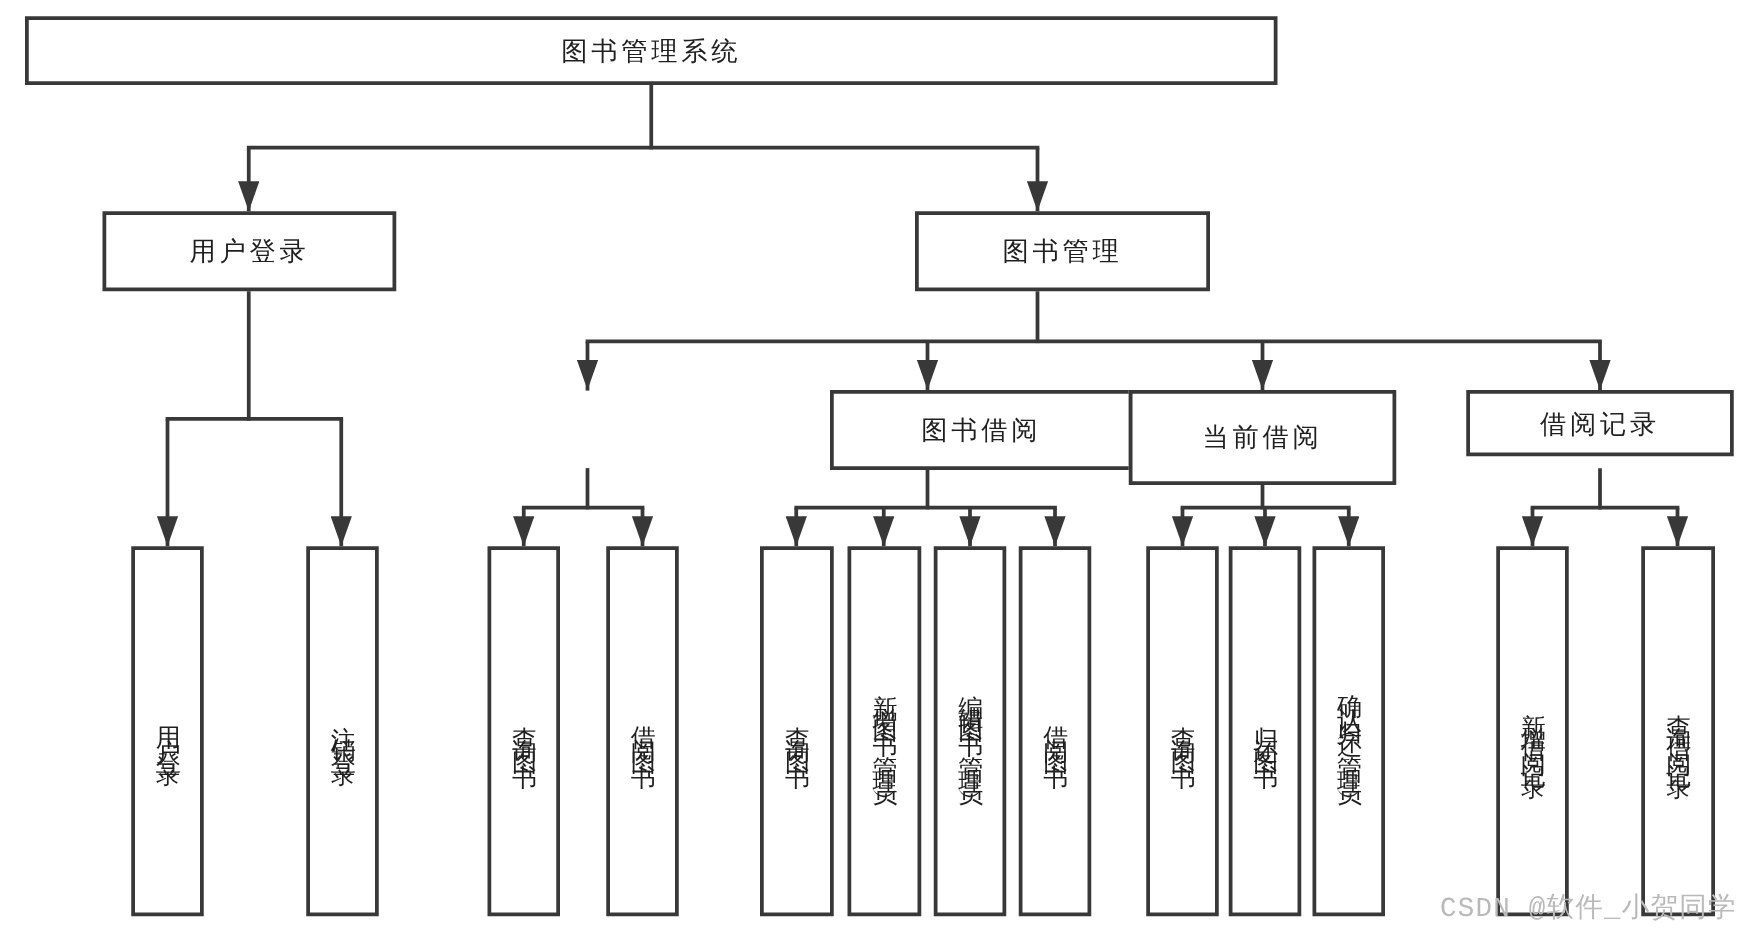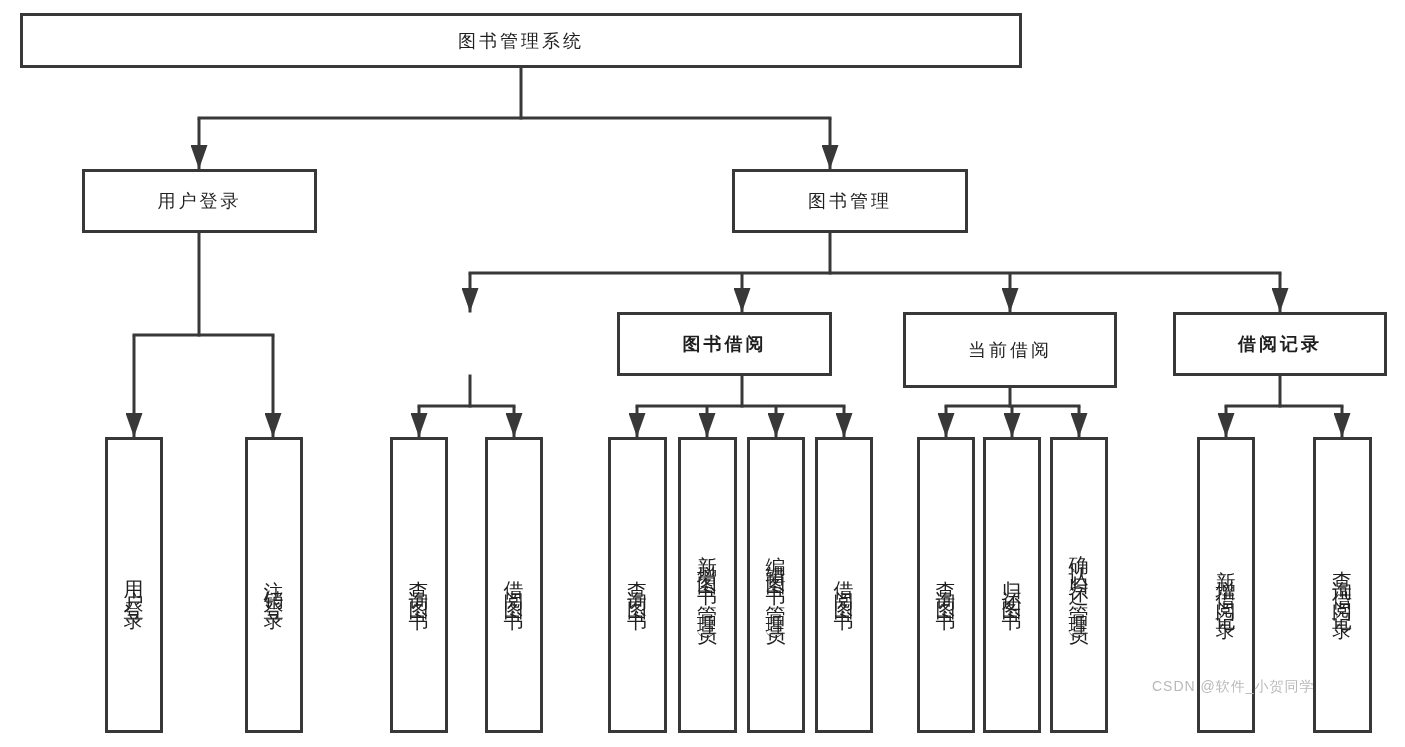--- a/index.html
+++ b/index.html
@@ -12,47 +12,48 @@
   }
   svg.connectors{position:absolute;left:0;top:0;width:1405px;height:747px;}
   .hbox,.vbox{
     position:absolute;
     background:#ffffff;
     border:3px solid #383838;
     box-sizing:border-box;
     display:flex;align-items:center;justify-content:center;
     color:#1f1f1f;
   }
-  .hbox{font-size:18px;letter-spacing:3px;white-space:nowrap;}
+  .hbox{font-size:21px;letter-spacing:3px;white-space:nowrap;}
   .vbox{width:58px;height:296px;}
   .vlbl{
     writing-mode:vertical-lr;
     text-orientation:mixed;
     font-size:20px;
     letter-spacing:10px;
     line-height:1.1;
     white-space:nowrap;
   }
   .watermark{
     position:absolute;
-    left:1152px;top:678px;
-    font-size:14px;
+    left:1152px;top:711px;
+    font-size:22px;
     color:#b9b9b9;
     letter-spacing:1px;
     white-space:nowrap;
     z-index:5;
+    font-family:Liberation Mono, monospace;
   }
   
   .n-root{left:20px;top:13px;width:1002px;height:55px;}
   .n-userlogin{left:82px;top:169px;width:235px;height:64px;}
   .n-bookmgmt{left:712px;top:169px;width:236px;height:64px;margin-left:20px;}
   .n-recommend{left:363px;top:312px;width:215px;height:64px;}
-  .n-borrow{left:617px;top:312px;width:215px;height:64px;font-weight:bold;}
+  .n-borrow{left:664px;top:312px;width:242px;height:64px;}
   .n-current{left:903px;top:312px;width:214px;height:76px;}
-  .n-records{left:1173px;top:312px;width:214px;height:64px;font-weight:bold;}
+  .n-records{left:1173px;top:312px;width:214px;height:53px;}
   .n-l1{left:105px;top:437px;}
   .n-l2{left:245px;top:437px;}
   .n-l3{left:390px;top:437px;}
   .n-l4{left:485px;top:437px;}
   .n-l5{left:608px;top:437px;width:59px;}
   .n-l6{left:678px;top:437px;width:59px;}
   .n-l7{left:747px;top:437px;}
   .n-l8{left:815px;top:437px;}
   .n-l9{left:917px;top:437px;}
   .n-l10{left:983px;top:437px;}

